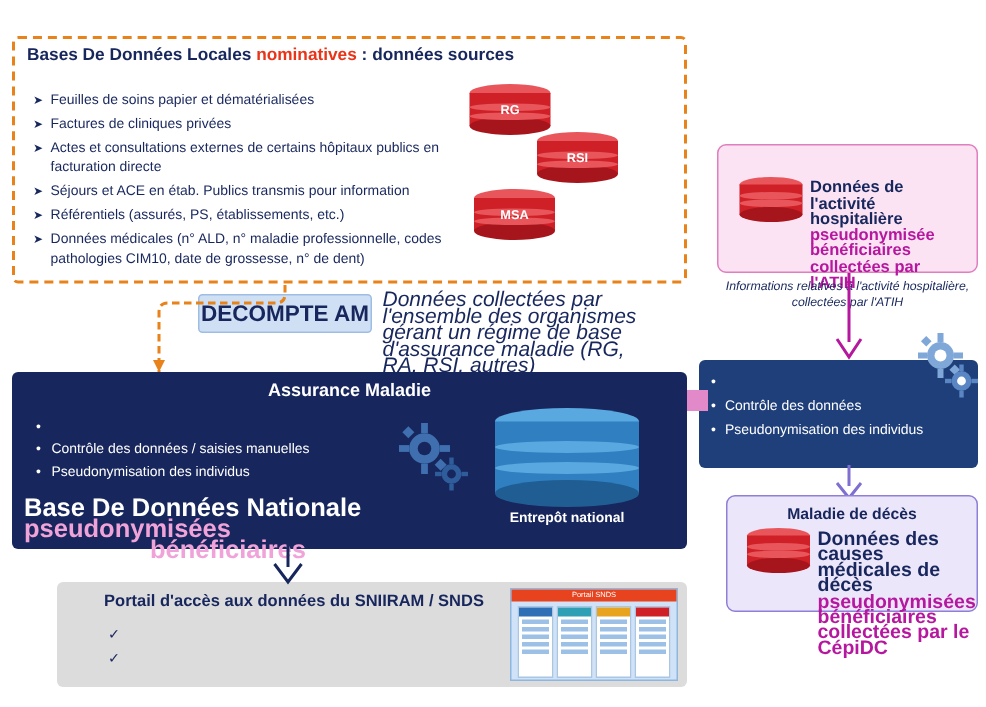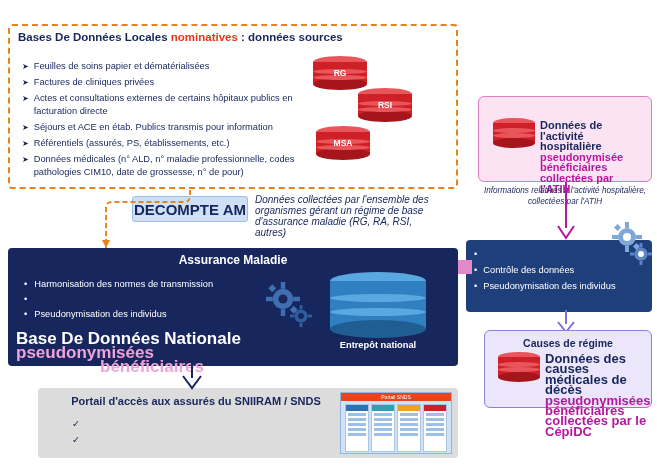--- a/index.html
+++ b/index.html
@@ -23,21 +23,21 @@
   .cyl .top{position:absolute;left:0;top:0;width:100%;height:12px;border-radius:50%/50%;background:#e8565b;}
   .cyl .bot{position:absolute;left:0;bottom:0;width:100%;height:12px;border-radius:50%/50%;background:#a5151b;}
   .cyl .lbl{position:absolute;left:0;top:0;width:100%;height:100%;display:flex;align-items:center;
             justify-content:center;color:#ffffff;font-size:8.5px;font-weight:bold;z-index:3;}
   .cyl .ln{position:absolute;left:0;width:100%;height:5px;border-radius:50%/50%;background:#e8565b;z-index:2;}
 
   
   #decompte{left:132px;top:196px;width:116px;height:26px;background:#cfe0f4;border:1px solid #9dbde4;
             border-radius:3px;display:flex;align-items:center;justify-content:center;
             font-size:15px;font-weight:bold;color:#17265c;}
-  #decompte-note{left:255px;top:194px;width:185px;font-size:10px;font-style:italic;color:#17265c;line-height:11px;}
+  #decompte-note{left:255px;top:194px;width:185px;font-size:14px;font-style:italic;color:#17265c;line-height:11px;}
 
   
   #pmsi{left:478px;top:96px;width:174px;height:86px;background:#fbe3f3;border:1px solid #e07ec0;border-radius:6px;}
   #pmsi-title{left:478px;top:102px;width:207px;text-align:right;font-size:11px;font-weight:bold;color:#17265c;}
   #pmsi-txt{left:540px;top:120px;width:106px;font-size:11px;font-weight:bold;color:#17265c;line-height:10.6px;}
   #pmsi-txt .mag{color:#b5179e;}
   #pmsi-note{left:474px;top:186px;width:182px;font-size:8.2px;font-style:italic;color:#17265c;line-height:10.5px;text-align:center;}
 
   
   #norms{left:466px;top:240px;width:186px;height:72px;background:#1f3f7a;border-radius:4px;}
@@ -114,21 +114,21 @@
   <div class="row">
       <span class="arw">➤</span>
       <span class="txt">Séjours et ACE en étab. Publics transmis pour information</span>
     </div>
   <div class="row">
       <span class="arw">➤</span>
       <span class="txt">Référentiels (assurés, PS, établissements, etc.)</span>
     </div>
   <div class="row">
       <span class="arw">➤</span>
-      <span class="txt">Données médicales (n° ALD, n° maladie professionnelle, codes pathologies CIM10, date de grossesse, n° de pour)</span>
+      <span class="txt">Données médicales (n° ALD, n° maladie professionnelle, codes pathologies CIM10, date de grossesse, n° de dent)</span>
     </div>
 </div>
 
 <div class="cyl" style="left:313px;top:56px;width:54px;height:34px;">
   <div class="top"></div>
     <div class="body"></div>
     <div class="bot"></div>
   <div class="ln" style="top:13px;"></div>
     <div class="ln" style="top:19px;"></div>
   <div class="lbl">RG</div>
@@ -231,42 +231,42 @@
   </svg>
 </div>
 
 <div class="arrow" style="left:556px;top:310px;width:30px;height:24px;">
   <svg width="30" height="24">
       <path d="M10 0 L10 14 M2 12 L10 22 L18 12" fill="none" stroke="#7f6fd0" stroke-width="2"></path>
     </svg>
 </div>
 
 <div class="abs" id="causes"></div>
-<div class="abs" id="causes-title">Causes de régime</div>
+<div class="abs" id="causes-title">Maladie de décès</div>
 <div class="cyl" style="left:498px;top:352px;width:42px;height:30px;">
   <div class="top" style="height:10px;"></div>
     <div class="body" style="top:5px;height:20px;"></div>
     <div class="bot" style="height:10px;"></div>
   <div class="ln" style="top:10px;"></div>
     <div class="ln" style="top:15px;"></div>
 </div>
 <div class="abs" id="causes-txt">
   <span>Données des causes médicales de décès</span>
   <span class="mag">pseudonymisées bénéficiaires collectées par le CépiDC</span>
 </div>
 
 <div class="abs" id="am-box"></div>
 <div class="abs" id="am-title">Assurance Maladie</div>
 <div class="abs" id="am-list">
   <div class="row">
       <span class="dot">•</span>
-      <span>Harmonisation des normes de transmission</span>
-    </div>
-  <div class="row">
-      <span class="dot">•</span>
+    </div>
+  <div class="row">
+      <span class="dot">•</span>
+      <span>Contrôle des données  / saisies manuelles</span>
     </div>
   <div class="row">
       <span class="dot">•</span>
       <span>Pseudonymisation des individus</span>
     </div>
 </div>
 <div class="gear" style="left:266px;top:282px;">
   <svg width="34" height="34" viewBox="0 0 30 30">
     <g fill="#3f6fae">
         <circle cx="15" cy="15" r="9"></circle>
@@ -302,21 +302,21 @@
 </div>
 <div class="abs" id="entrepot-lbl">Entrepôt national</div>
 
 <div class="abs" id="bdn">
   <span>Base De Données Nationale</span>
   <span class="mag">pseudonymisées</span><br>
   <span class="mag" style="margin-left:84px;">bénéficiaires</span>
 </div>
 
 <div class="abs" id="portail"></div>
-<div class="abs" id="portail-title">Portail d'accès aux assurés du SNIIRAM / SNDS</div>
+<div class="abs" id="portail-title">Portail d'accès aux données du SNIIRAM / SNDS</div>
 <div class="abs" id="portail-list">
   <div class="row">
       <span class="chk">✓</span>
     </div>
   <div class="row">
       <span class="chk">✓</span>
     </div>
 </div>
 <div class="abs" id="portail-shot">
   <div id="shot-bar">Portail SNDS</div>

